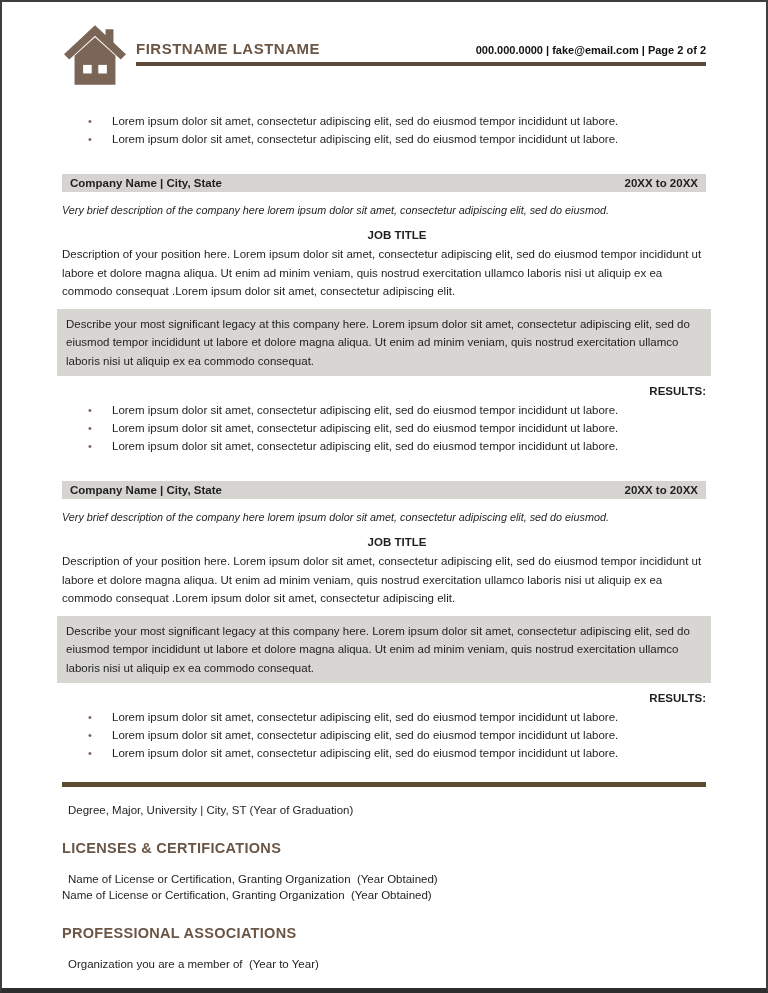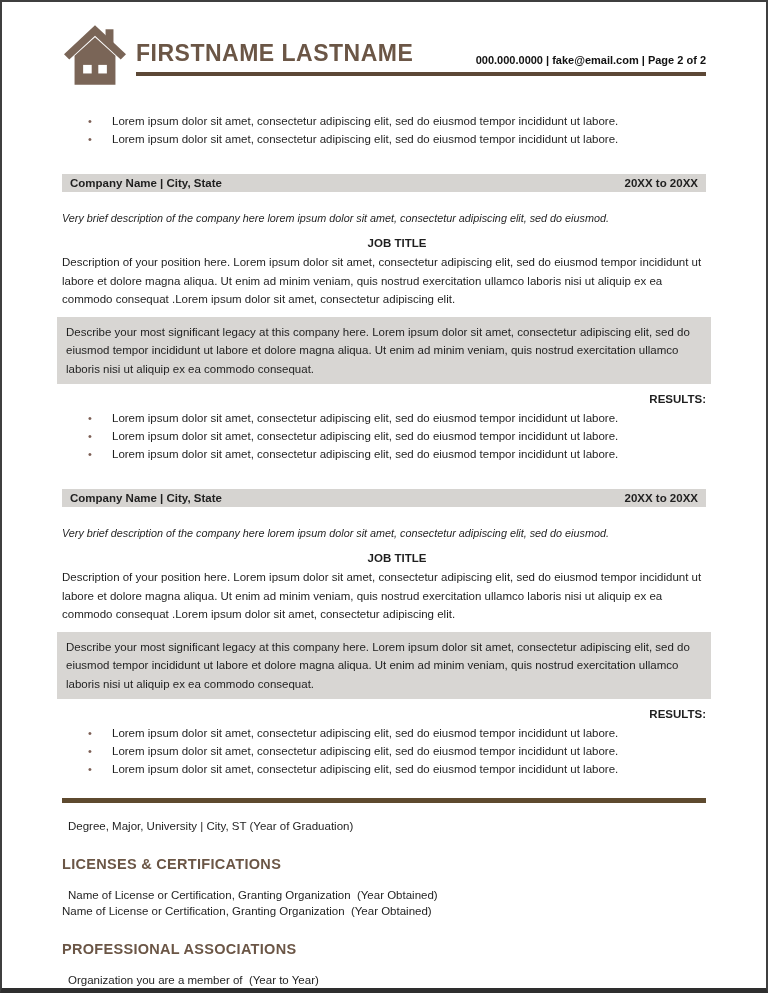--- a/index.html
+++ b/index.html
@@ -18,41 +18,41 @@
   
   .header { display: flex; align-items: flex-start; margin-top: 20px; }
   .home-icon-wrap { width: 74px; flex: 0 0 74px; padding-top: 2px; }
   .header-right {
     flex: 1;
     display: flex; justify-content: space-between; align-items: flex-end;
     border-bottom: 4px solid var(--rule-brown, #5c4836);
     padding-bottom: 5px; margin-top: 18px;
   }
   .person-name {
-    font-size: 23px; font-weight: bold; letter-spacing: 0.5px;
+    font-size: 15px; font-weight: bold; letter-spacing: 0.5px;
     color: var(--accent-brown, #6b5646);
   }
   .contact-info { font-size: 11px; font-weight: bold; color: #111; padding-bottom: 1px; }
 
   
   .bullet-list { margin-top: 22px; }
   .bullet-row { display: flex; font-size: 11.5px; line-height: 18px; }
   .bullet-row .dot {
     width: 24px; flex: 0 0 24px; margin-left: 26px;
     color: var(--bullet-brown, #7b5d53); font-size: 11px;
   }
   .bullet-row .btext { flex: 1; }
 
   
   .company-bar {
     margin-top: 26px; background: var(--bar-gray, #d6d4d1);
     display: flex; justify-content: space-between;
     padding: 3px 8px 3px 8px; font-size: 11.5px; font-weight: bold;
   }
-  .company-desc { margin-top: 20px; font-size: 10.8px; font-style: italic; }
+  .company-desc { margin-top: 12px; font-size: 10.8px; font-style: italic; }
   .job-title { margin-top: 13px; margin-left: 26px; font-size: 11.5px; font-weight: bold; text-align: center; }
   .position-desc { margin-top: 4px; font-size: 11.5px; line-height: 18.5px; }
   .legacy-box {
     margin: 8px -5px 0 -5px; background: var(--legacy-gray, #d8d6d3);
     padding: 6px 9px; font-size: 11.5px; line-height: 18.5px;
   }
   .results-label { margin-top: 9px; margin-left: 26px; font-size: 11.5px; font-weight: bold; text-align: right; }
   .results-list { margin-top: 4px; }
 
   

